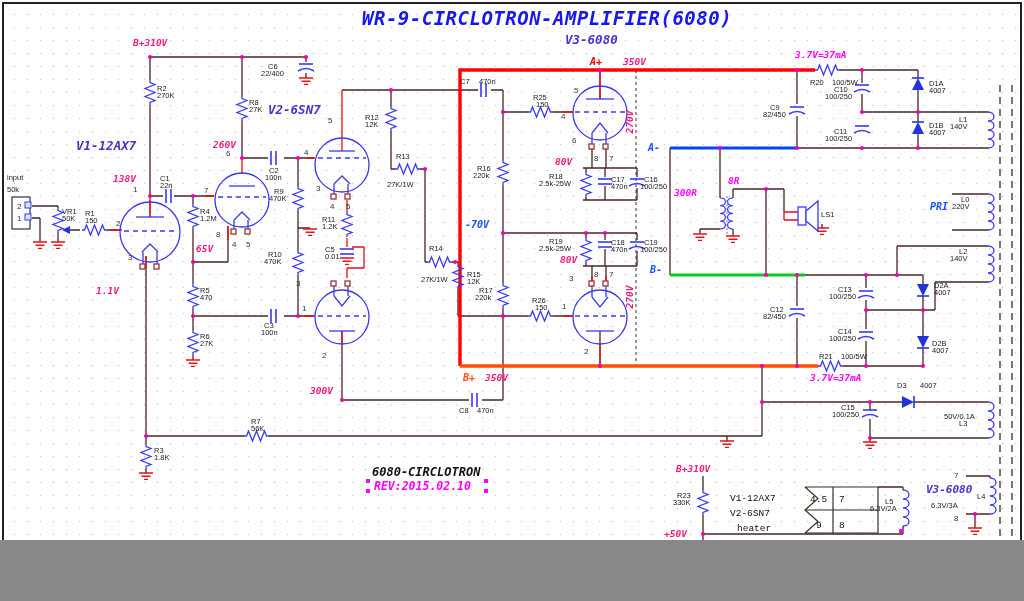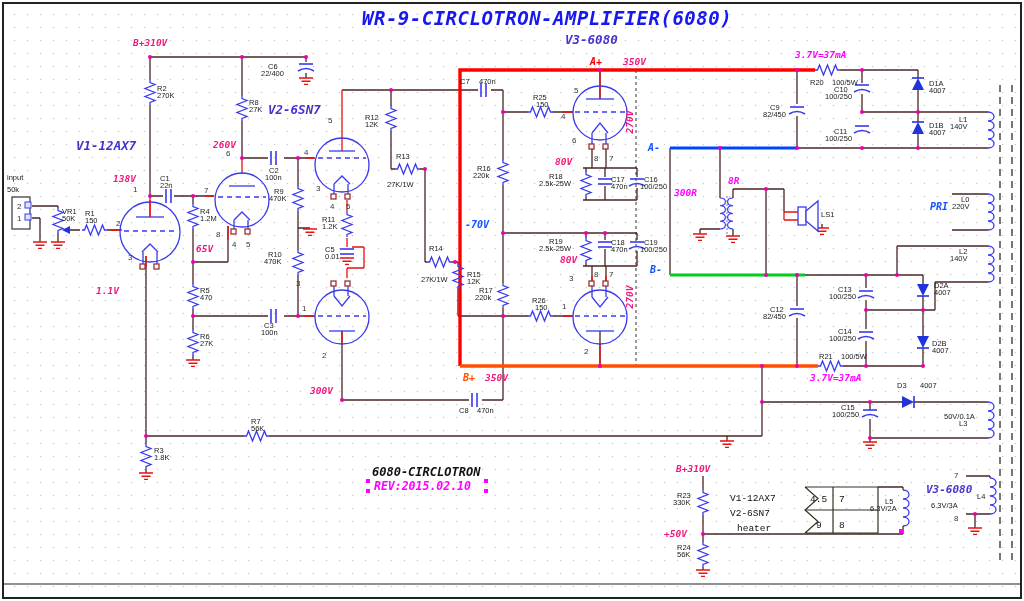--- a/index.html
+++ b/index.html
@@ -1,16 +1,16 @@
 <!DOCTYPE html>
 <html><head>
 <meta charset="utf-8">
 <style>
   html,body{margin:0;padding:0;background:#888;}
-  #stage{position:relative;width:1024px;height:601px;background:#ffffff;overflow:hidden;}
+  #stage{position:relative;width:1024px;height:540px;background:#ffffff;overflow:hidden;}
   svg{display:block}
   text{white-space:pre}
   .lbl{font:7.5px "Liberation Sans","DejaVu Sans",sans-serif;fill:#1a1a1a}
   .pin{font:8px "Liberation Sans","DejaVu Sans",sans-serif;fill:#333}
   .pink{font:italic bold 9.5px "DejaVu Sans Mono",monospace;fill:#f1187c}
   .mag{font:italic bold 9.5px "DejaVu Sans Mono",monospace;fill:#ff00ff}
   .blu{font:italic bold 10px "DejaVu Sans Mono",monospace;fill:#1550ff}
   .redlbl{font:italic bold 10px "DejaVu Sans Mono",monospace;fill:#ee0000}
   .orglbl{font:italic bold 10px "DejaVu Sans Mono",monospace;fill:#ff4f00}
   .tube{font:italic bold 12.5px "DejaVu Sans Mono",monospace;fill:#4433cc}

